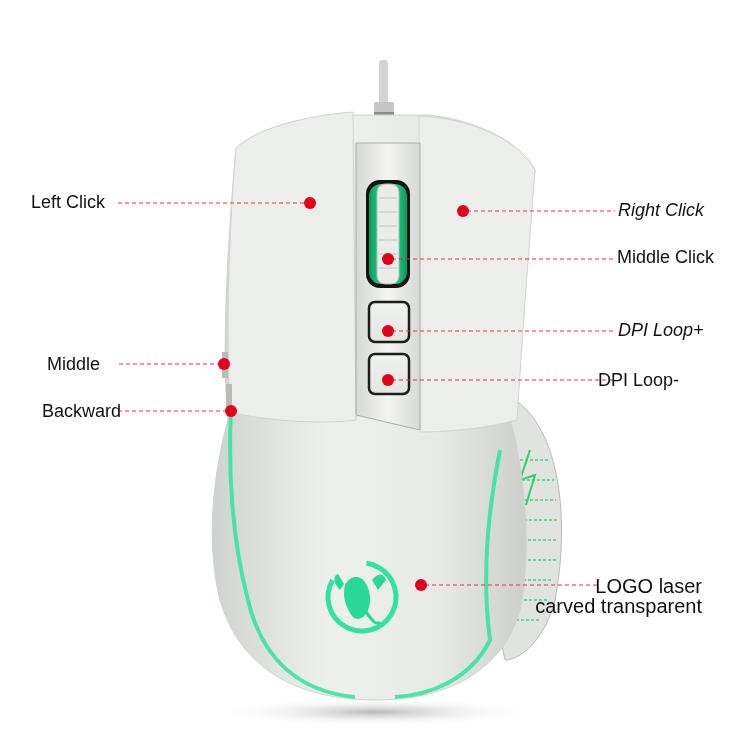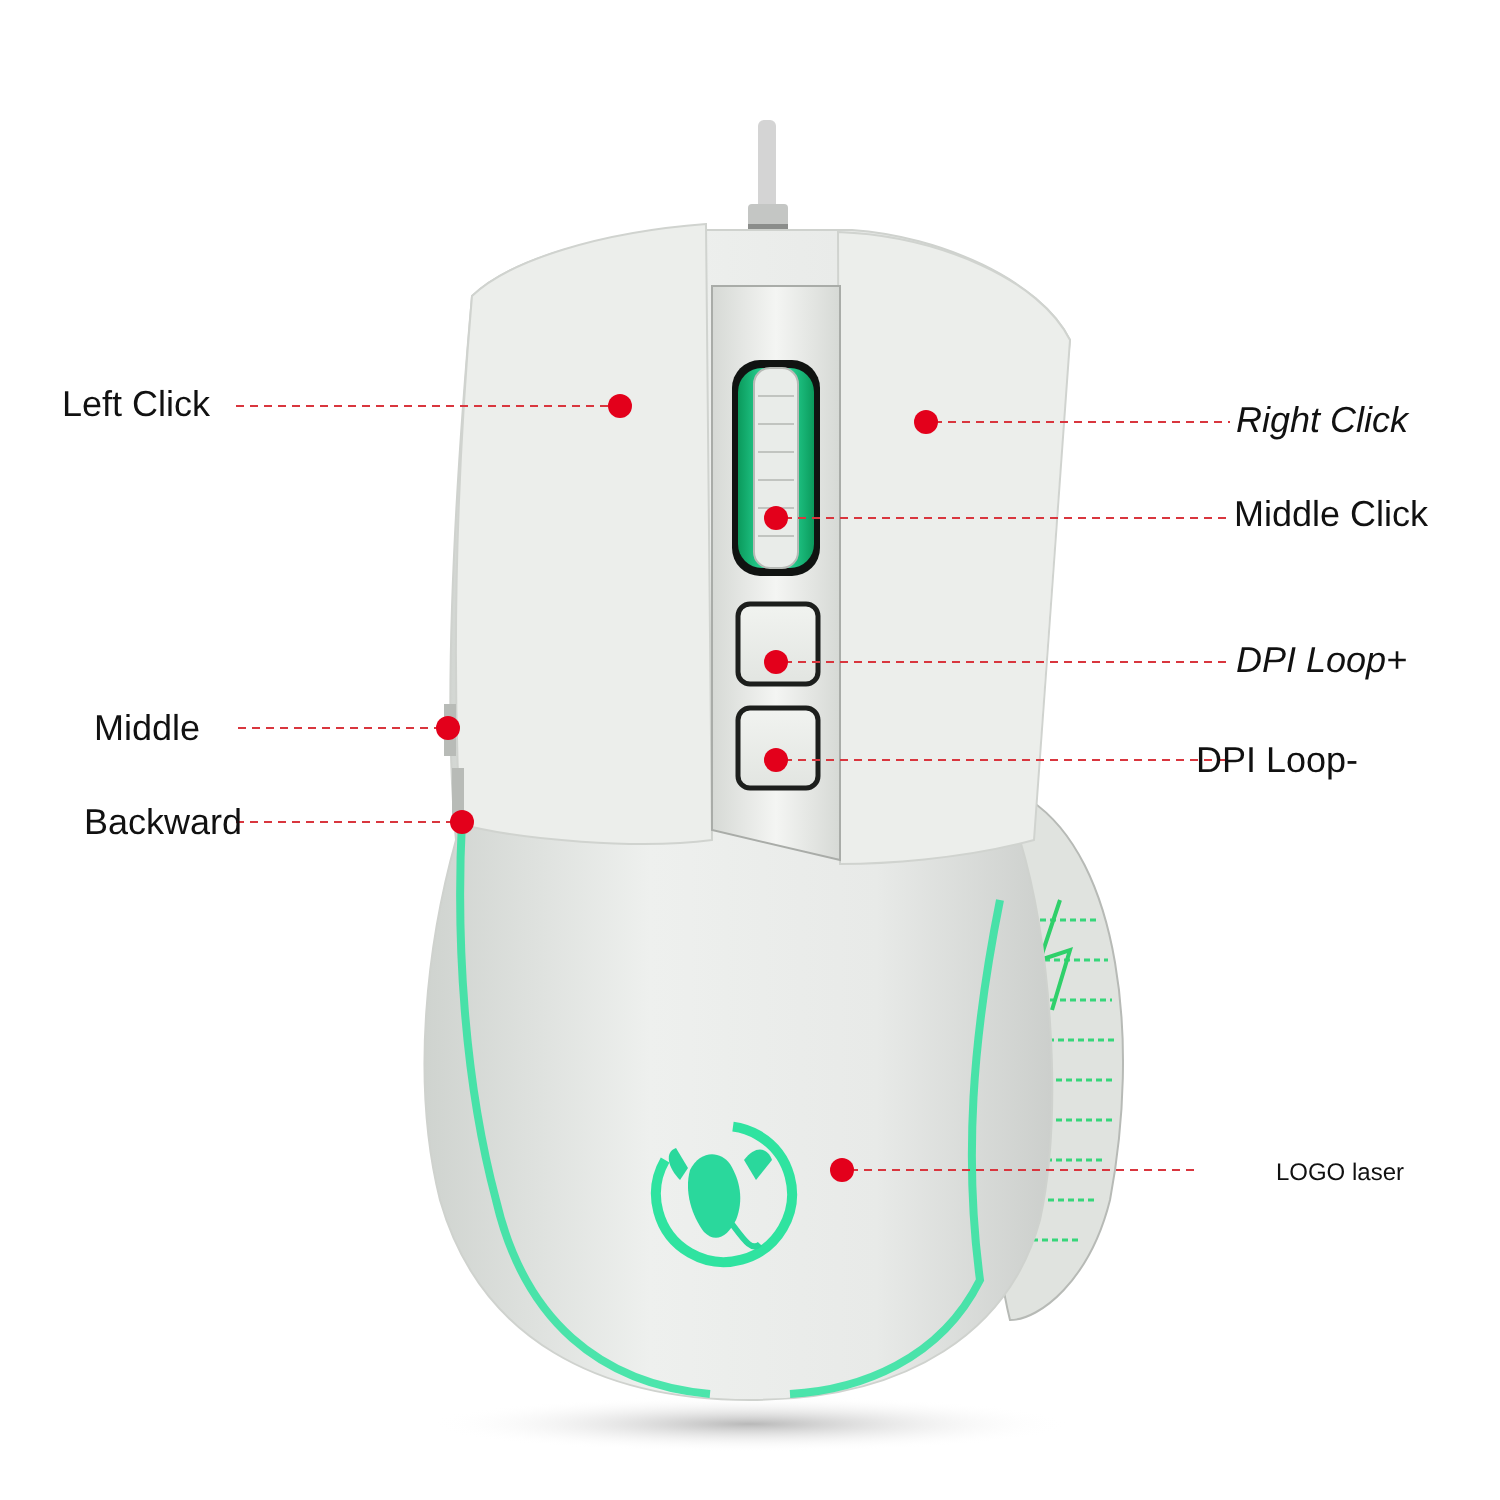--- a/index.html
+++ b/index.html
@@ -1,19 +1,19 @@
 <!DOCTYPE html>
 <html><head>
 <meta charset="utf-8">
 <style>
   html, body { margin: 0; padding: 0; background: #ffffff; }
   body { width: 750px; height: 750px; position: relative; overflow: hidden; font-family: "Liberation Sans", sans-serif; }
   #stage { position: absolute; left: 0; top: 0; width: 750px; height: 750px; }
   .label { position: absolute; font-size: 18px; color: #111111; white-space: nowrap; line-height: 1; }
-  .label.multi { font-size: 12px; text-align: right; line-height: 20px; }
+  .label.multi { font-size: 20px; text-align: right; line-height: 20px; }
 </style>
 </head>
 <body>
 
 <div id="stage">
   <svg width="750" height="750" viewBox="0 0 750 750" xmlns="http://www.w3.org/2000/svg">
     <defs>
       <linearGradient id="bodyGrad" x1="0" y1="0" x2="1" y2="0">
         <stop offset="0" stop-color="#cfd3cf"></stop>
         <stop offset="0.35" stop-color="#eef0ee"></stop>
@@ -130,14 +130,15 @@
   
   <div class="label" style="left:31px; top:193px;">Left Click</div>
   <div class="label" style="left:618px; top:201px;font-style:italic;">Right Click</div>
   <div class="label" style="left:617px; top:248px;">Middle Click</div>
   <div class="label" style="left:618px; top:321px;font-style:italic;">DPI Loop+</div>
   <div class="label" style="left:598px; top:371px;">DPI Loop-</div>
   <div class="label" style="left:47px; top:355px;">Middle</div>
   <div class="label" style="left:42px; top:402px;">Backward</div>
   <div class="label multi" style="right:48px; top:576px;">
     <div>LOGO laser</div>
+    <div>carved transparent</div>
   </div>
 </div>
 
 </body></html>

